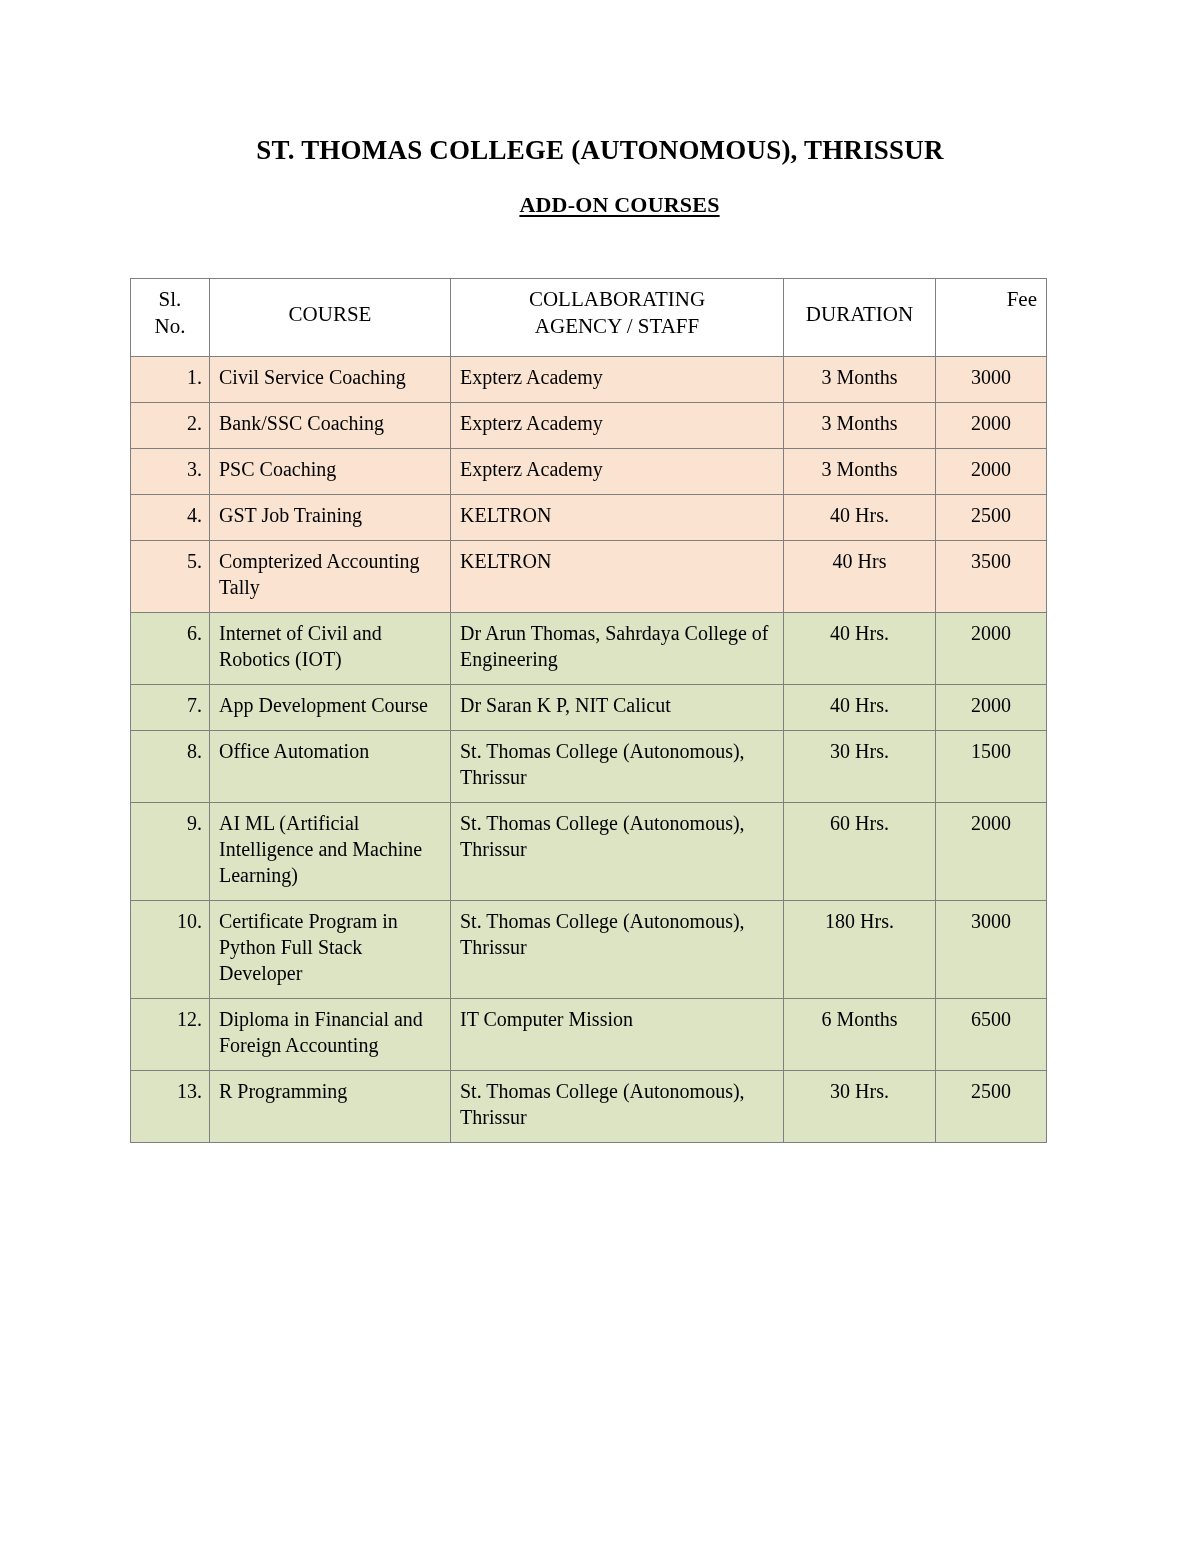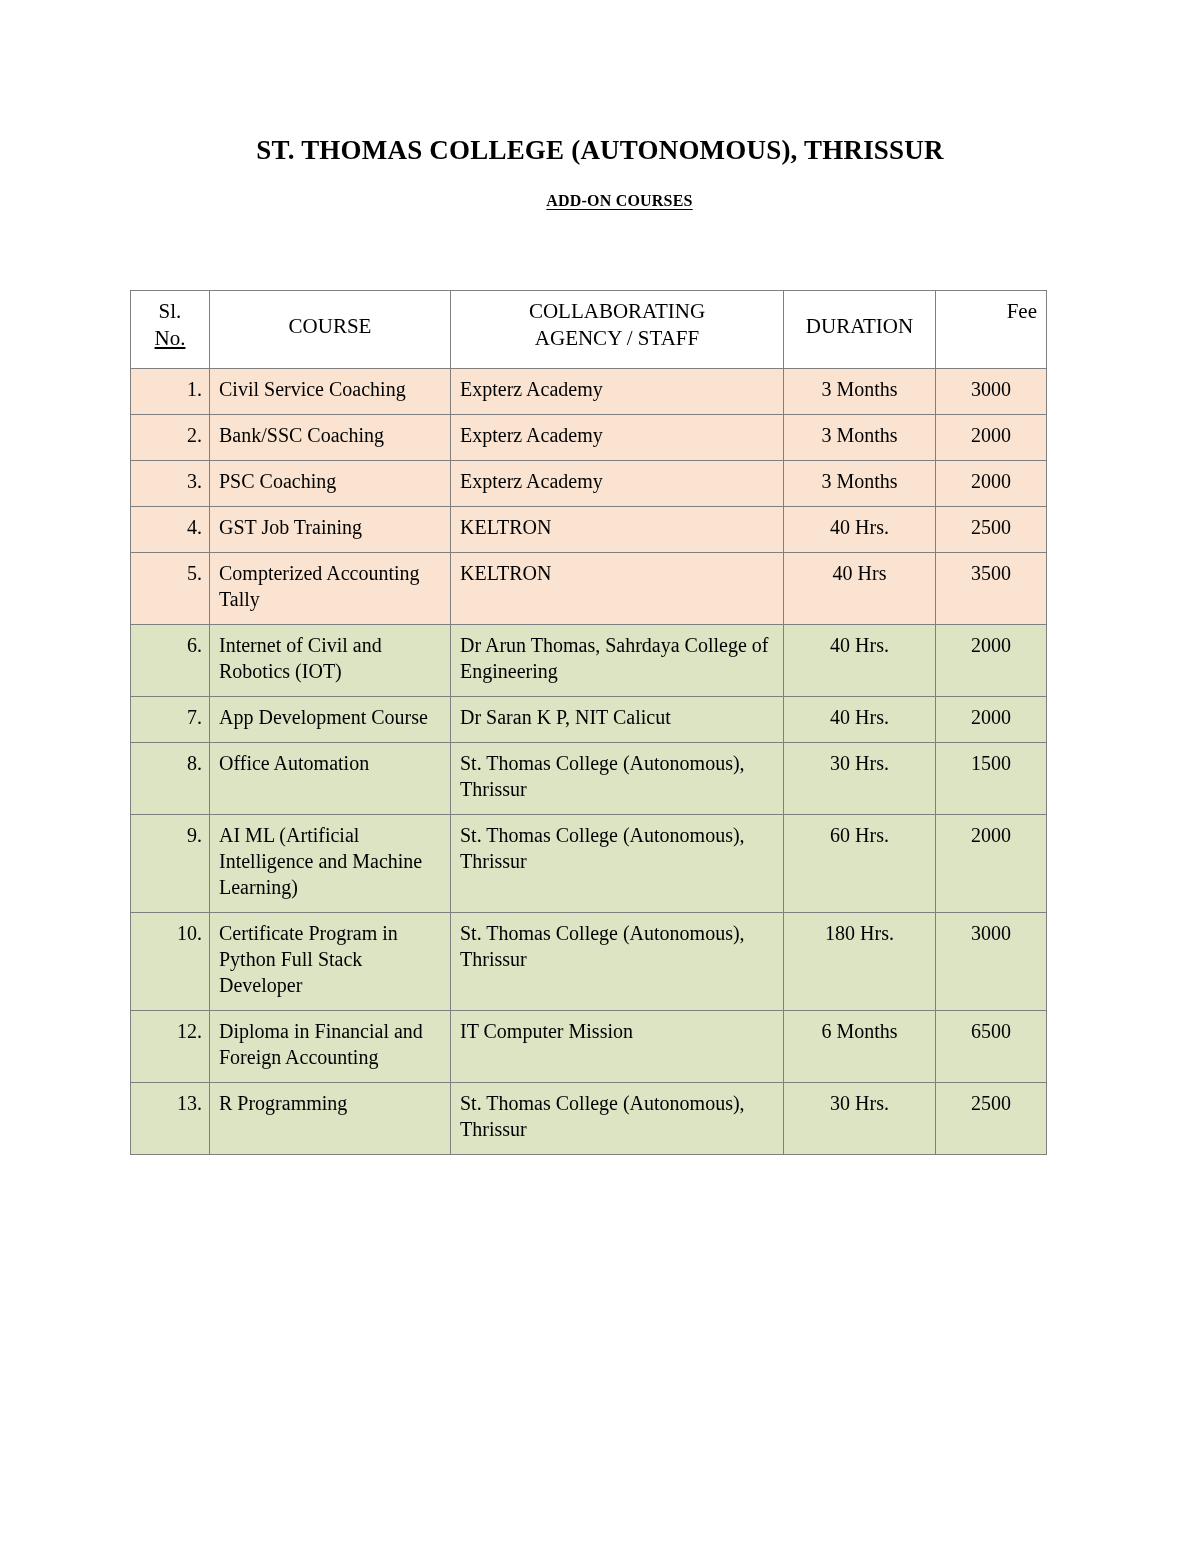--- a/index.html
+++ b/index.html
@@ -25,35 +25,34 @@
     text-align: center;
   }
   .doc-title {
     font-size: 27px;
     font-weight: bold;
     letter-spacing: 0.2px;
     line-height: 1.1;
     margin: 0;
   }
   .doc-subtitle {
-    font-size: 16px;
+    font-size: 22px;
     font-weight: bold;
     text-decoration: underline;
     text-underline-offset: 3px;
     margin: 0;
     padding-top: 26px;
     letter-spacing: 0.2px;
     padding-left: 39px;
   }
   .table-wrap {
     position: absolute;
     left: 130px;
     top: 278px;
     width: 916px;
-    margin-top: 12px;
   }
   table.courses {
     border-collapse: collapse;
     width: 916px;
     table-layout: fixed;
     font-size: 20px;
   }
   table.courses td, table.courses th {
     border: 1.3px solid #7f7f7f;
     vertical-align: top;
@@ -89,21 +88,21 @@
   }
   tbody td.course { text-align: left; }
   tbody td.agency { text-align: left; }
   tbody td.dur    { text-align: center; }
   tbody td.fee    { text-align: center; }
 
   tr.peach td { background: #fae3d0; }
   tr.green td { background: #dce4c4; }
 
   .hd-sl-l1 { display: block; }
-  .hd-sl-l2 { display: block; text-decoration: underline; }
+  .hd-sl-l2 { display: block; }
   .hd-ag-l1 { display: block; }
   .hd-ag-l2 { display: block; }
 </style>
 </head>
 <body>
 
 <div class="page">
 
   <div class="title-block">
     <h1 class="doc-title">ST. THOMAS COLLEGE (AUTONOMOUS), THRISSUR</h1>

